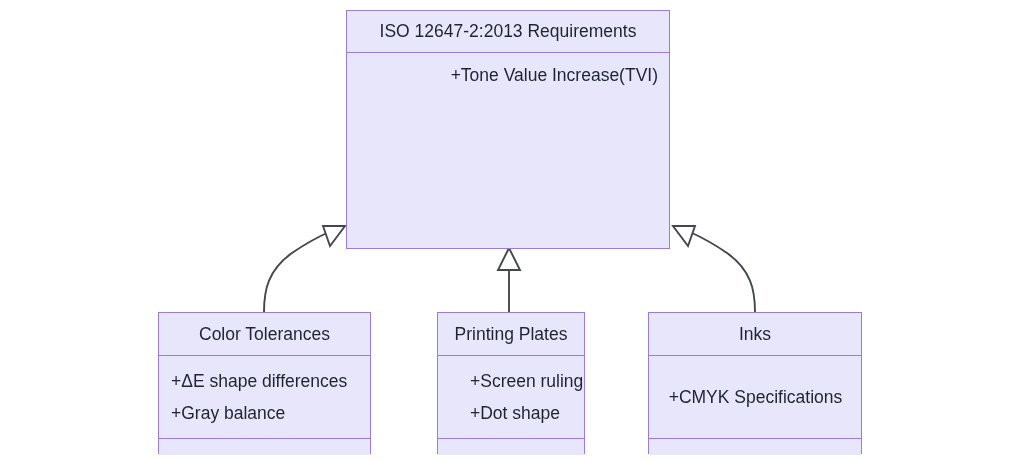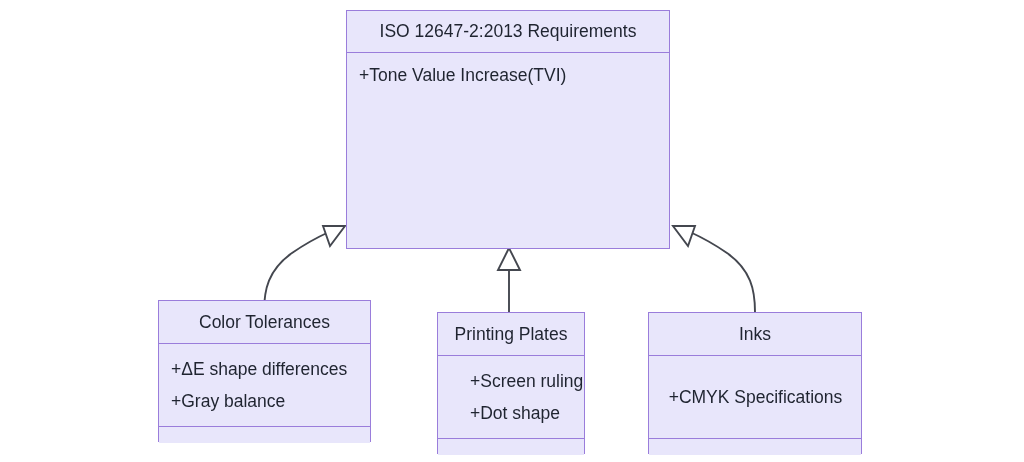--- a/index.html
+++ b/index.html
@@ -97,26 +97,26 @@
     <g>
       <path class="edge-path" d="M 755 312 C 755 290 751 270 727 253 C 714 244 701 237 690 232"></path>
       <polygon class="arrow-head" points="673,226 695,226 688,246"></polygon>
     </g>
   </svg>
 
   <div class="uml-box" style="left:346px; top:10px; width:324px; height:239px;">
     <div class="compartment title-compartment" style="height:41px;">
       <span class="title-text">ISO 12647-2:2013 Requirements</span>
     </div>
-    <div class="compartment members-compartment" style="height:45px;">
+    <div class="compartment members-compartment" style="height:45px;text-align:right;">
       <div class="member-line">+Tone Value Increase(TVI)</div>
     </div>
   </div>
 
-  <div class="uml-box" style="left:158px; top:300px; width:213px; height:142px;">
+  <div class="uml-box" style="left:158px; top:312px; width:213px; height:142px;">
     <div class="compartment title-compartment" style="height:42px;">
       <span class="title-text">Color Tolerances</span>
     </div>
     <div class="compartment members-compartment" style="height:83px;">
       <div class="member-line">+ΔE shape differences</div>
       <div class="member-line">+Gray balance</div>
     </div>
     <div class="compartment empty-compartment" style="height:17px;"></div>
   </div>
 

